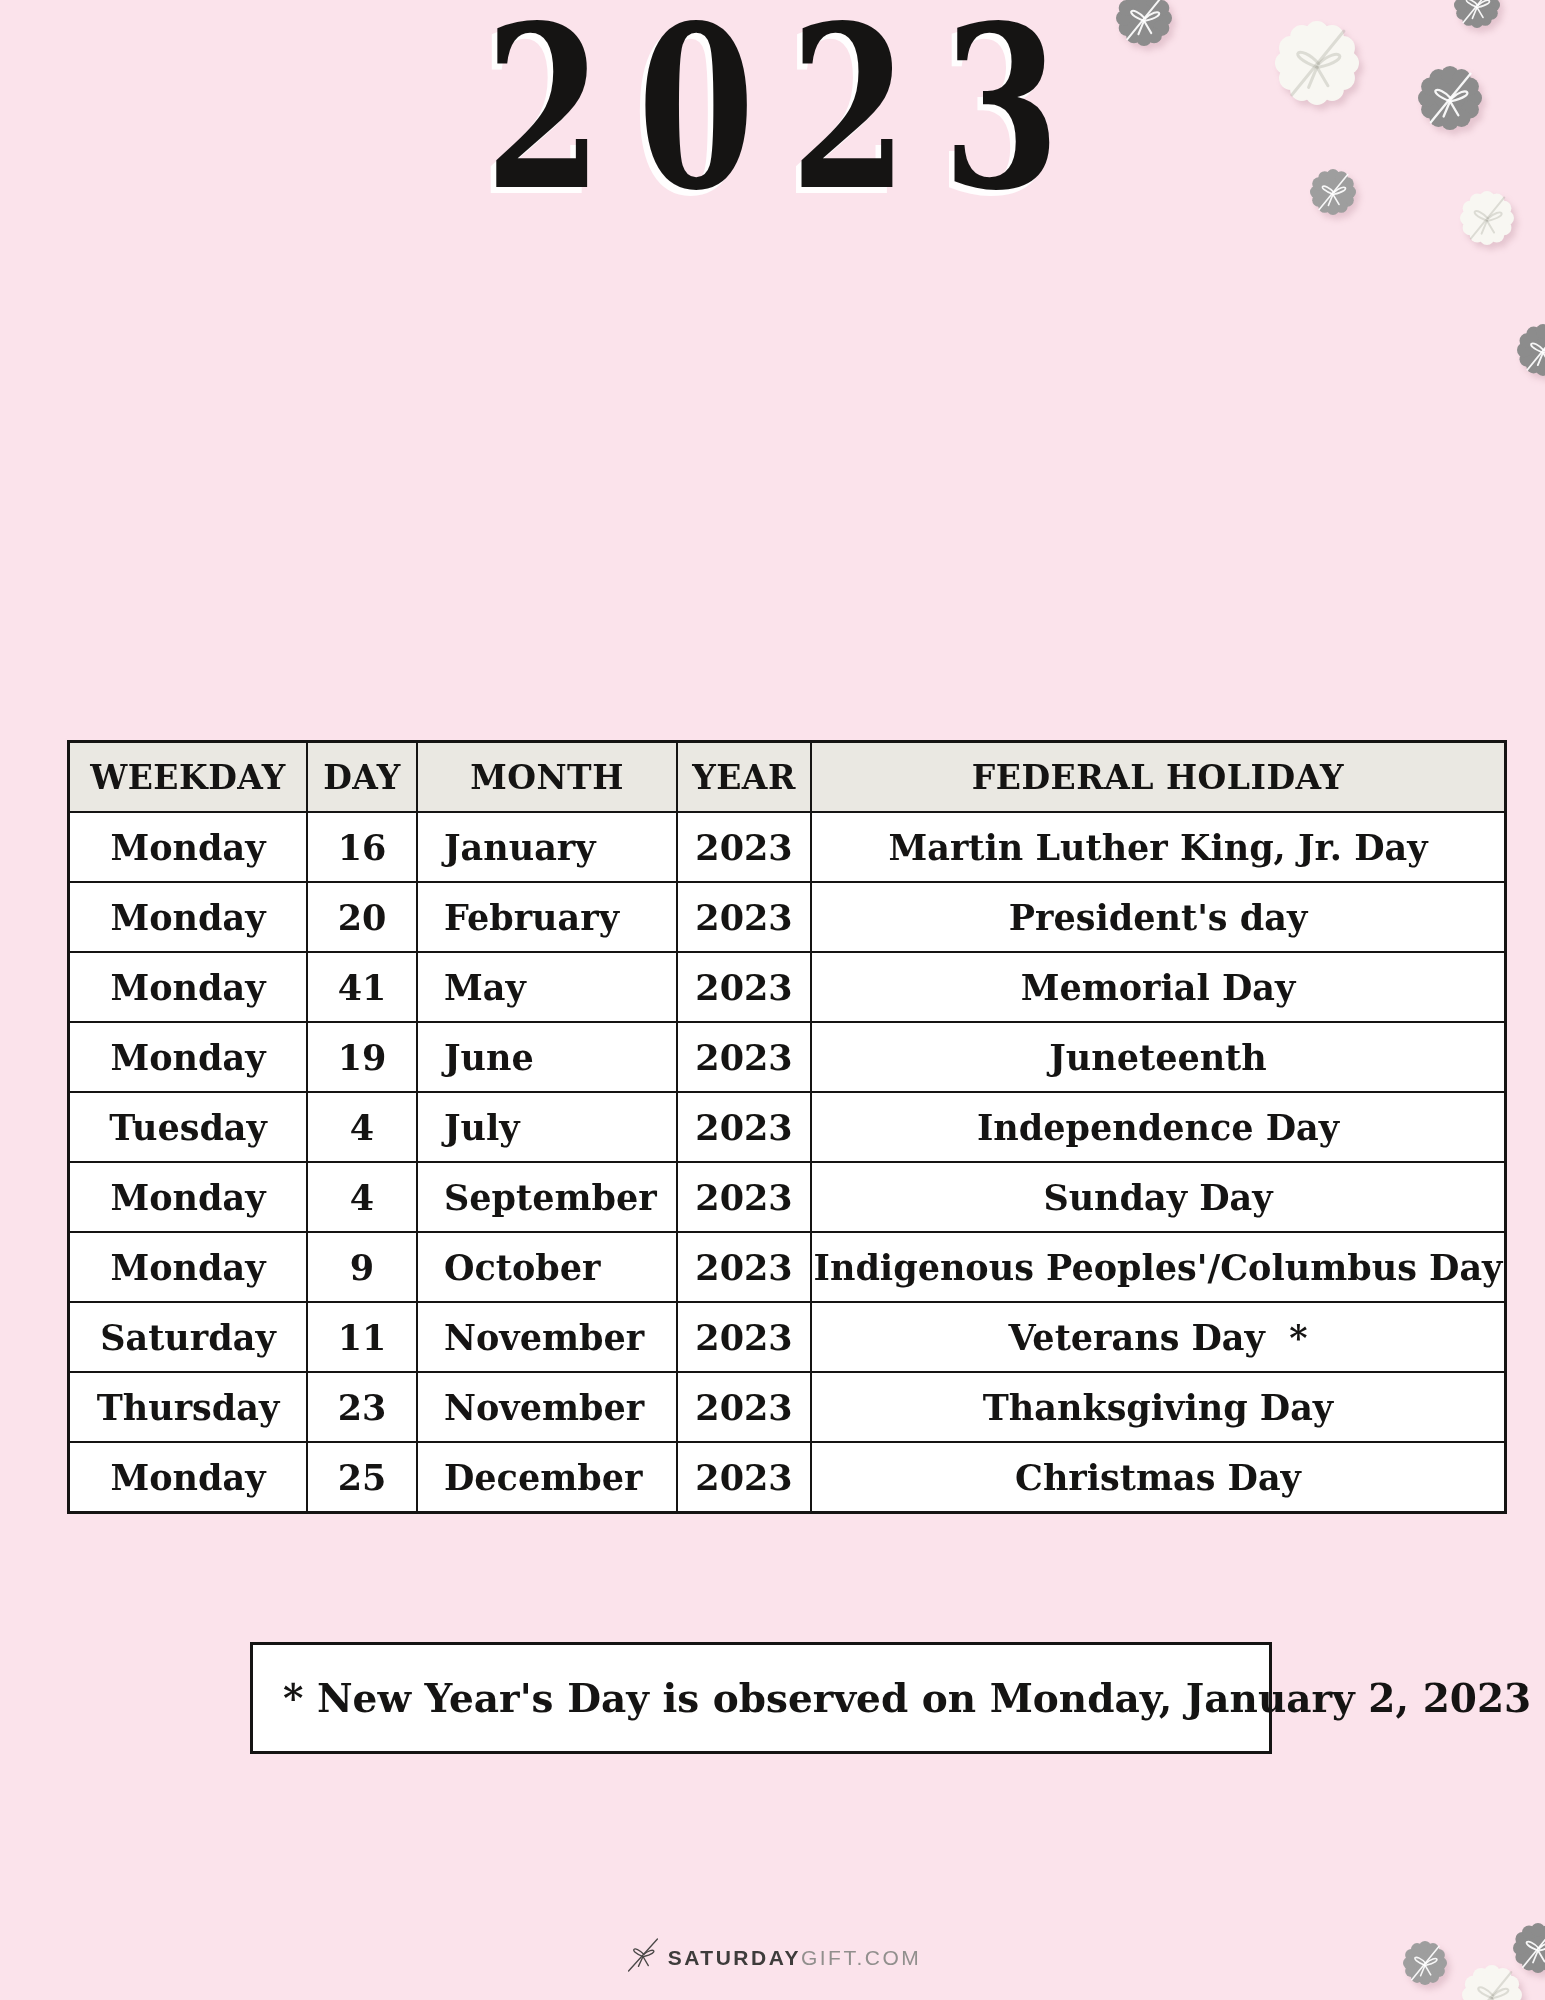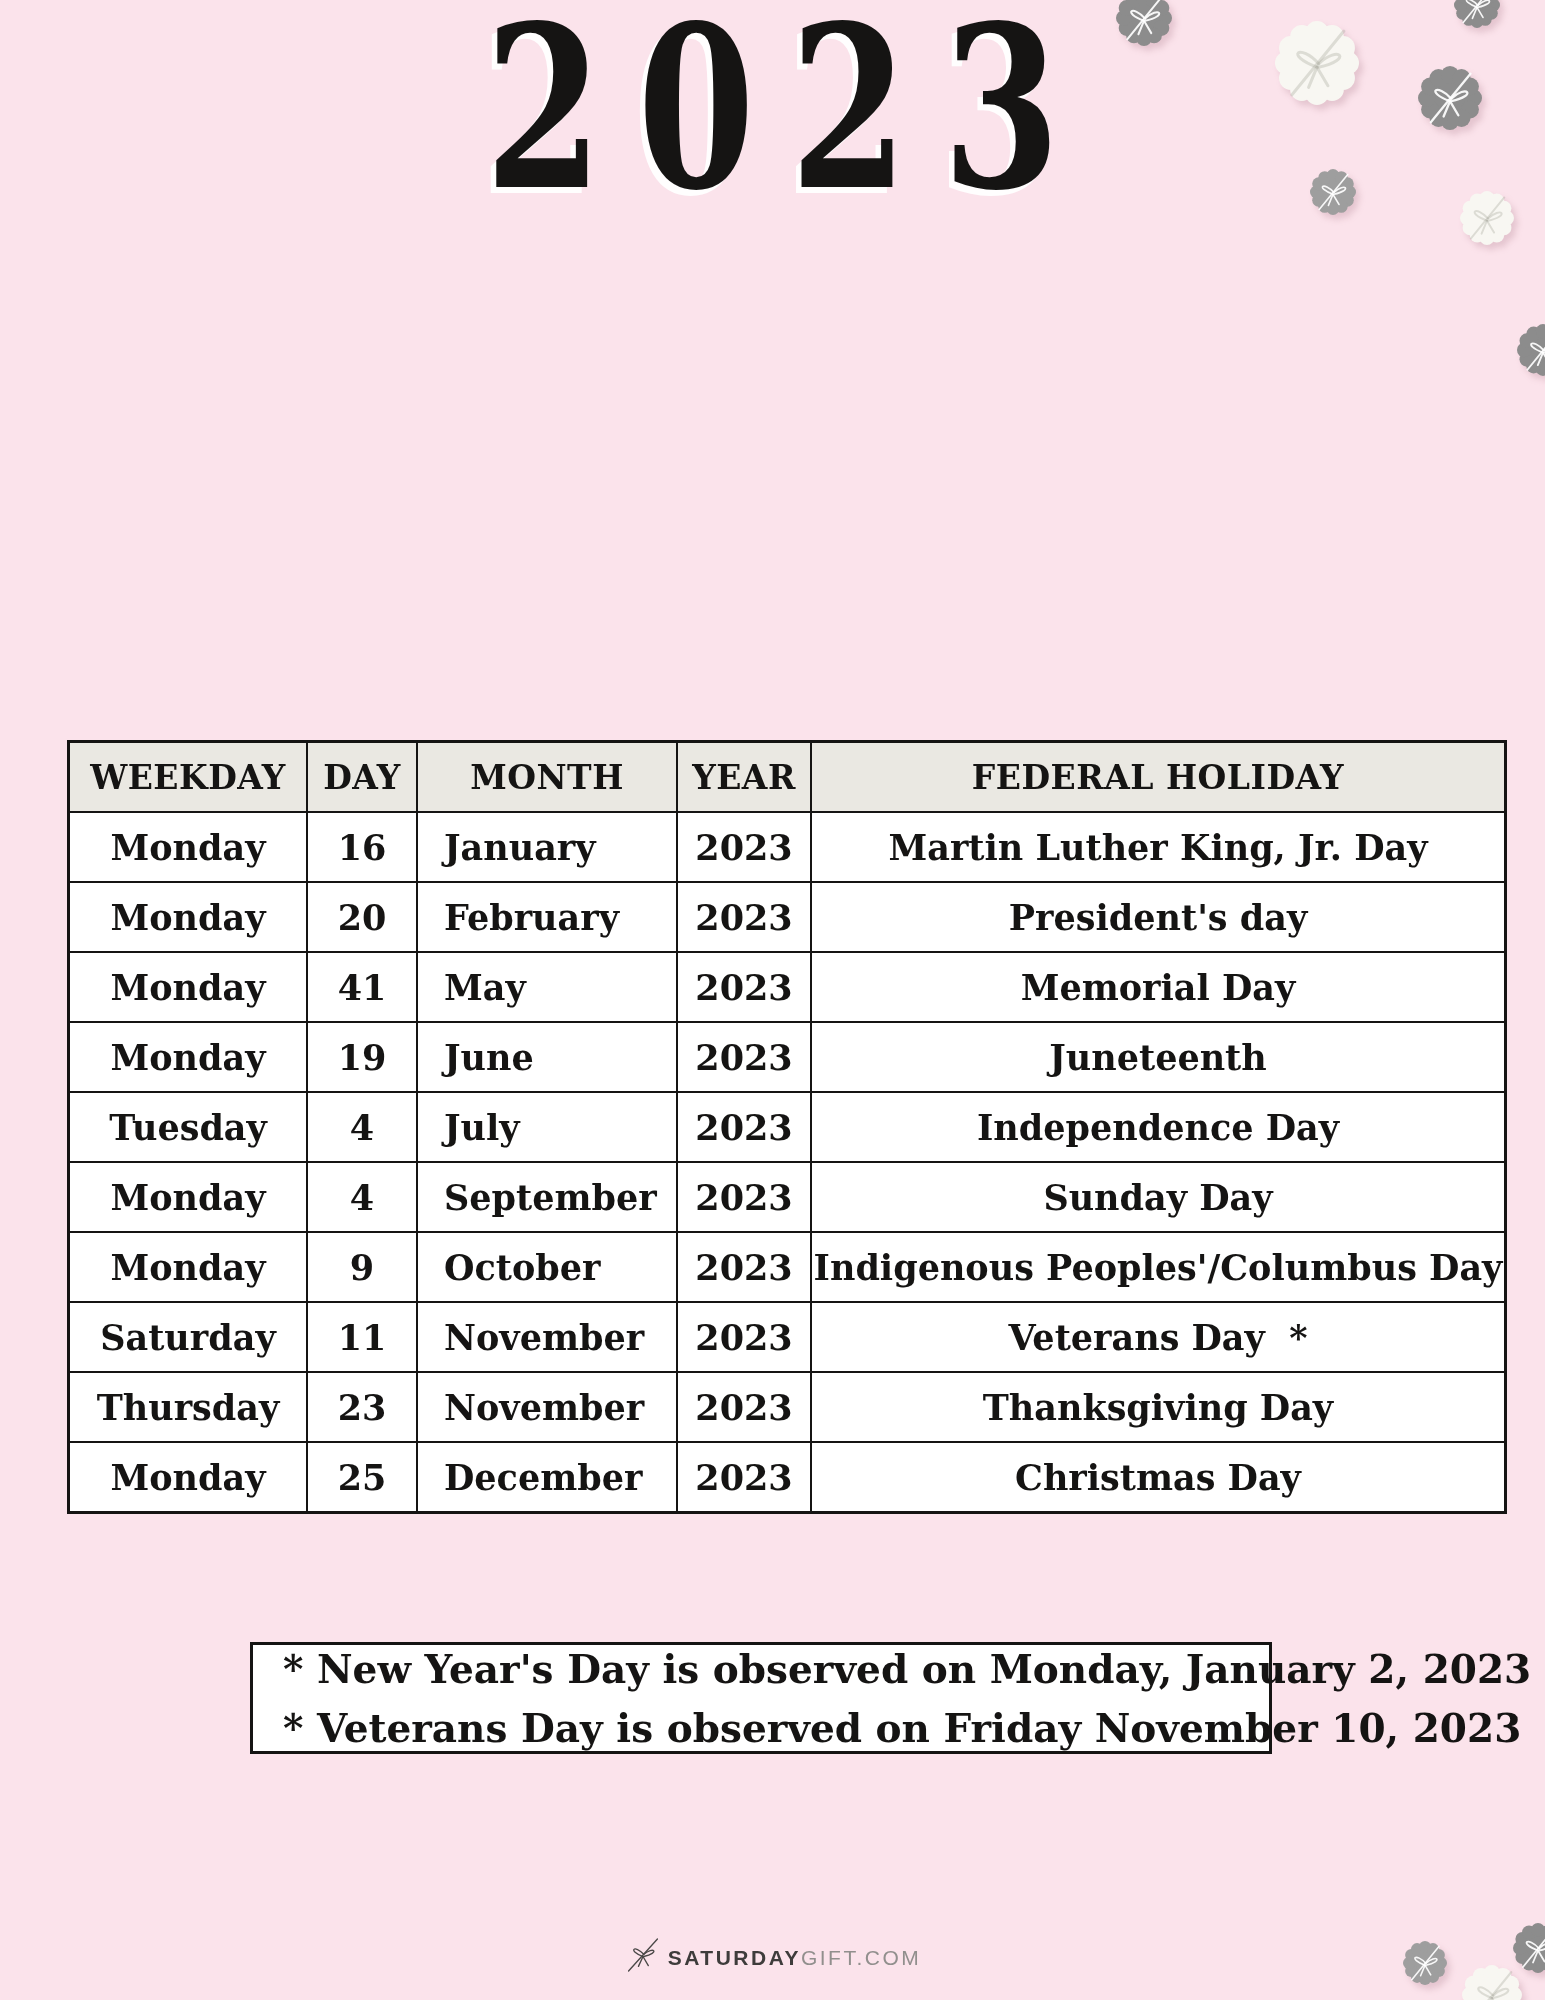--- a/index.html
+++ b/index.html
@@ -233,21 +233,20 @@
           <td>25</td>
           <td class="col-month">December</td>
           <td>2023</td>
           <td>Christmas Day</td>
         </tr>
       </tbody>
   </table>
 
   <div class="notes-box">
     <div class="note-line">* New Year's Day is observed on Monday, January 2, 2023</div>
-    <div class="note-line">* Veterans Day is observed on Friday November 10, 2023</div>
   </div>
 
   <div class="footer-logo">
     <svg class="bow" width="38" height="46" viewBox="0 0 100 100">
       <g fill="none" stroke="#4A4847" stroke-width="3.5" stroke-linecap="round">
         <path d="M12 92 L88 8"></path>
         <path d="M52 48 C28 22, 8 38, 50 54"></path>
         <path d="M52 48 C78 26, 96 44, 52 54"></path>
         <path d="M50 54 L38 80"></path>
         <path d="M50 54 L64 78"></path>

